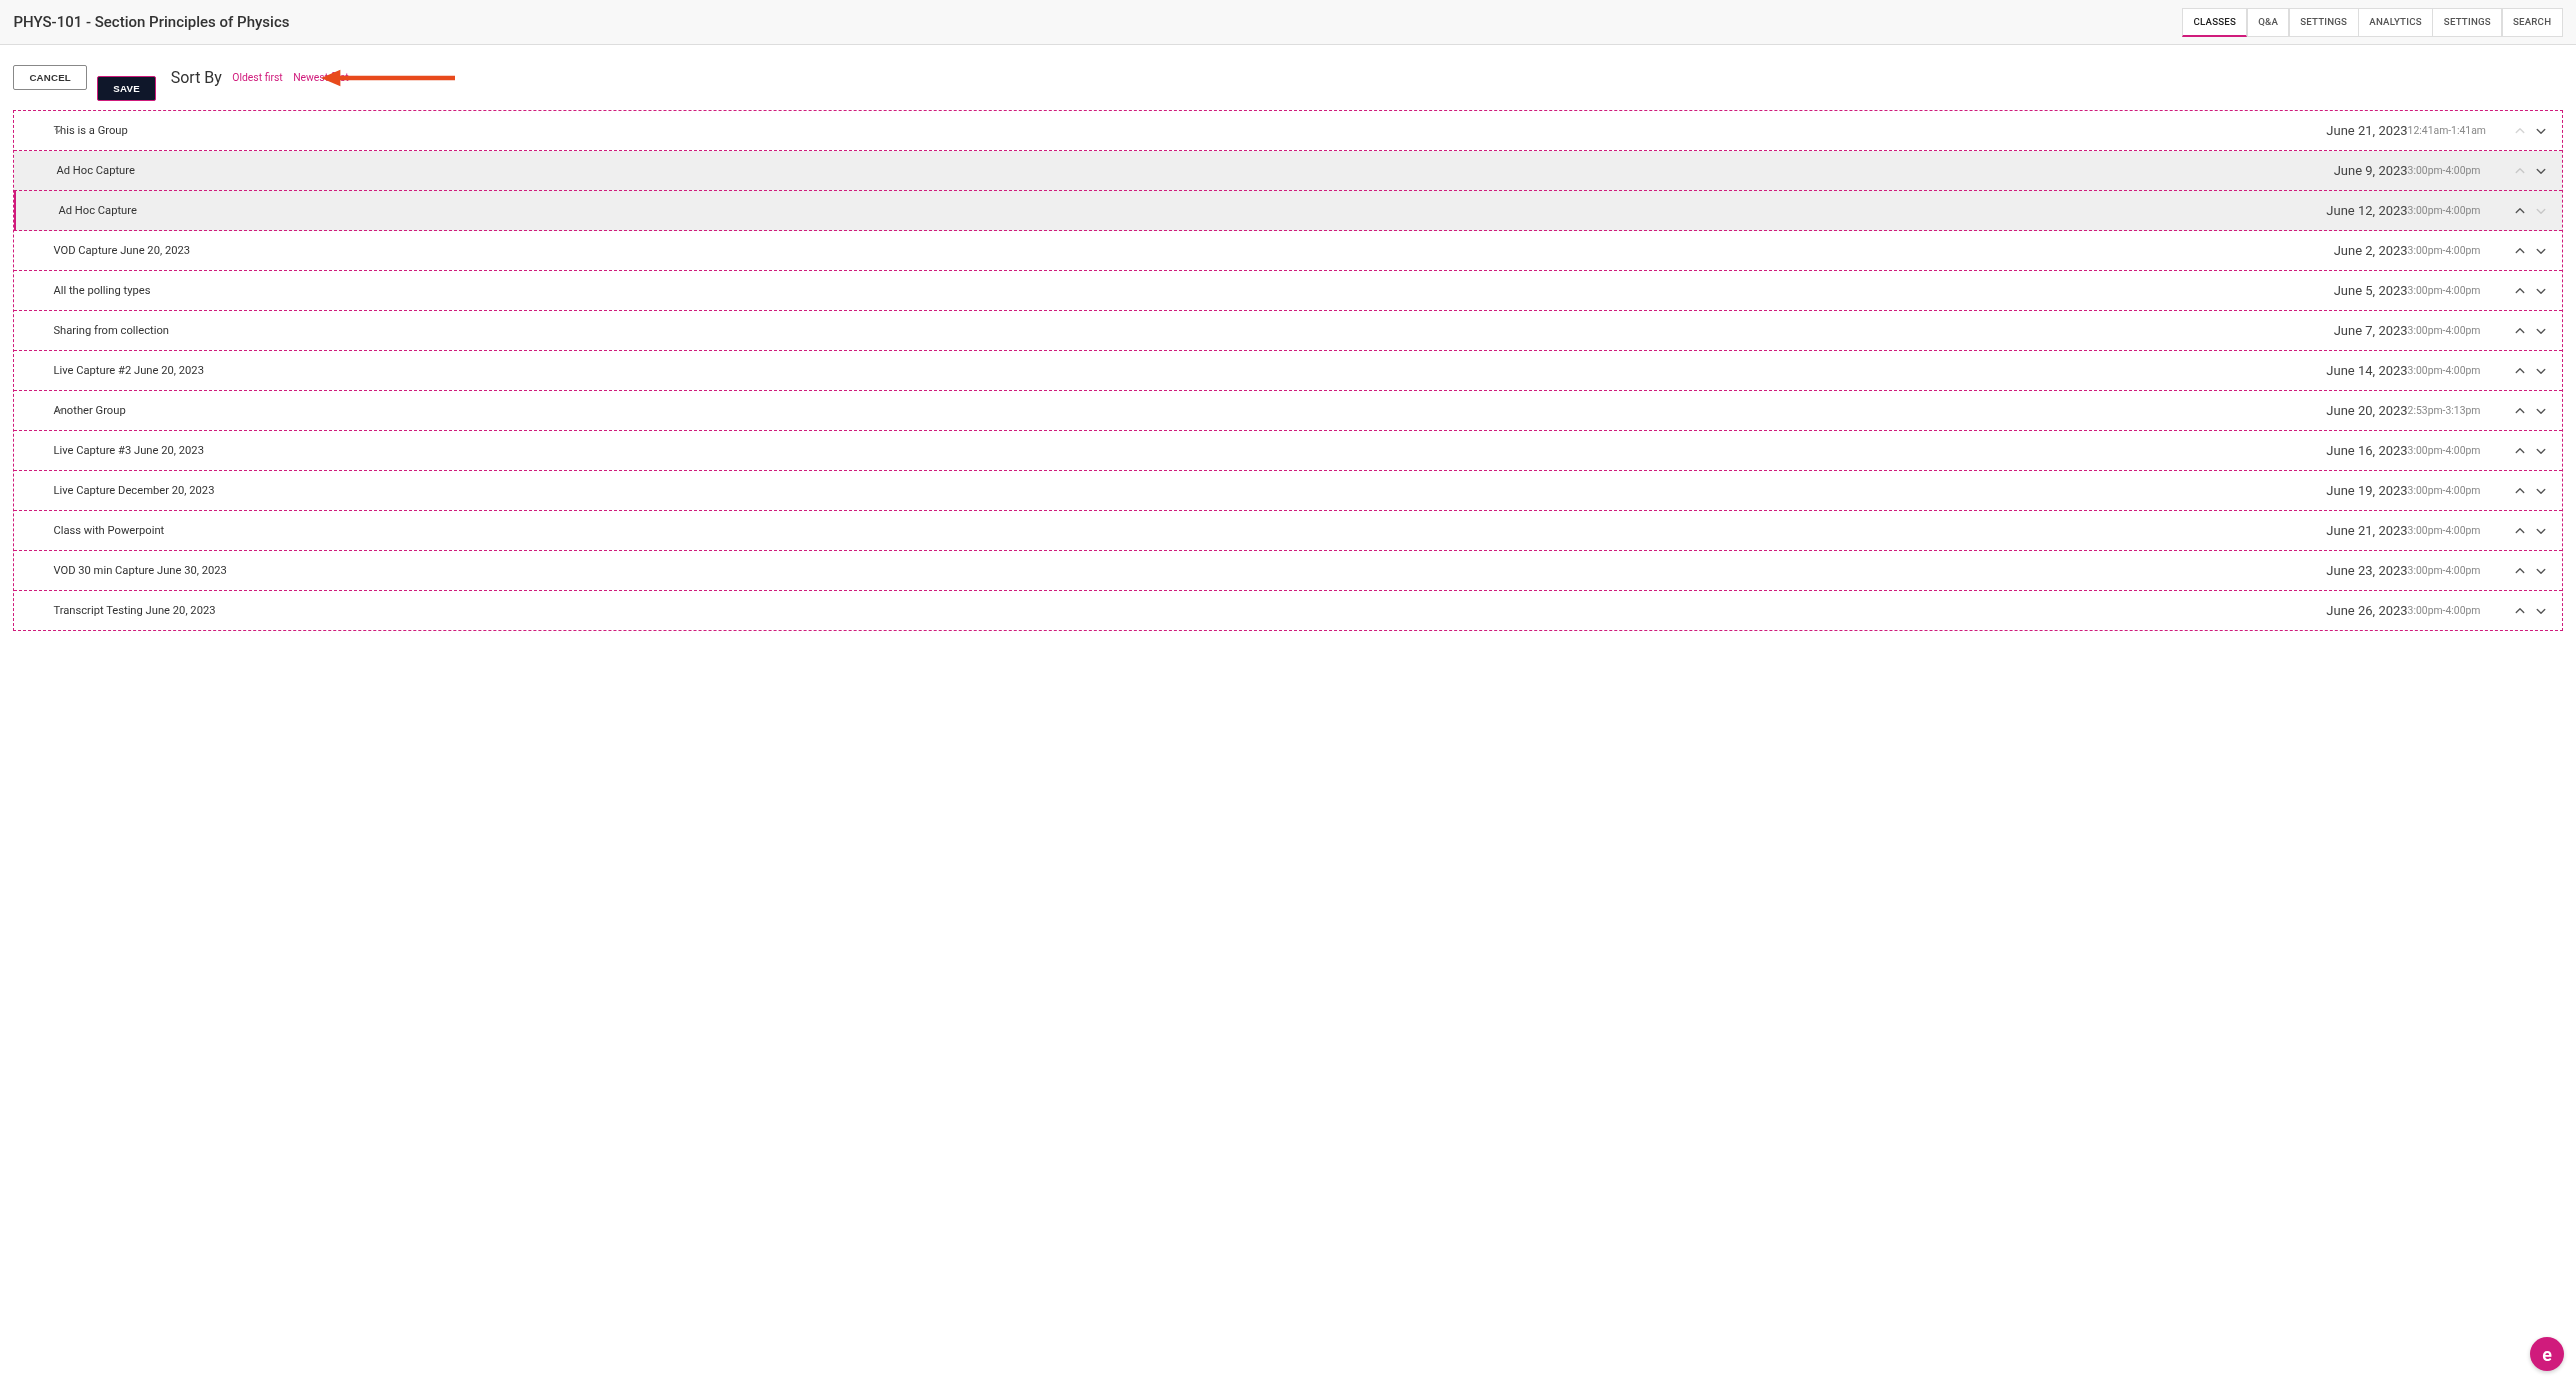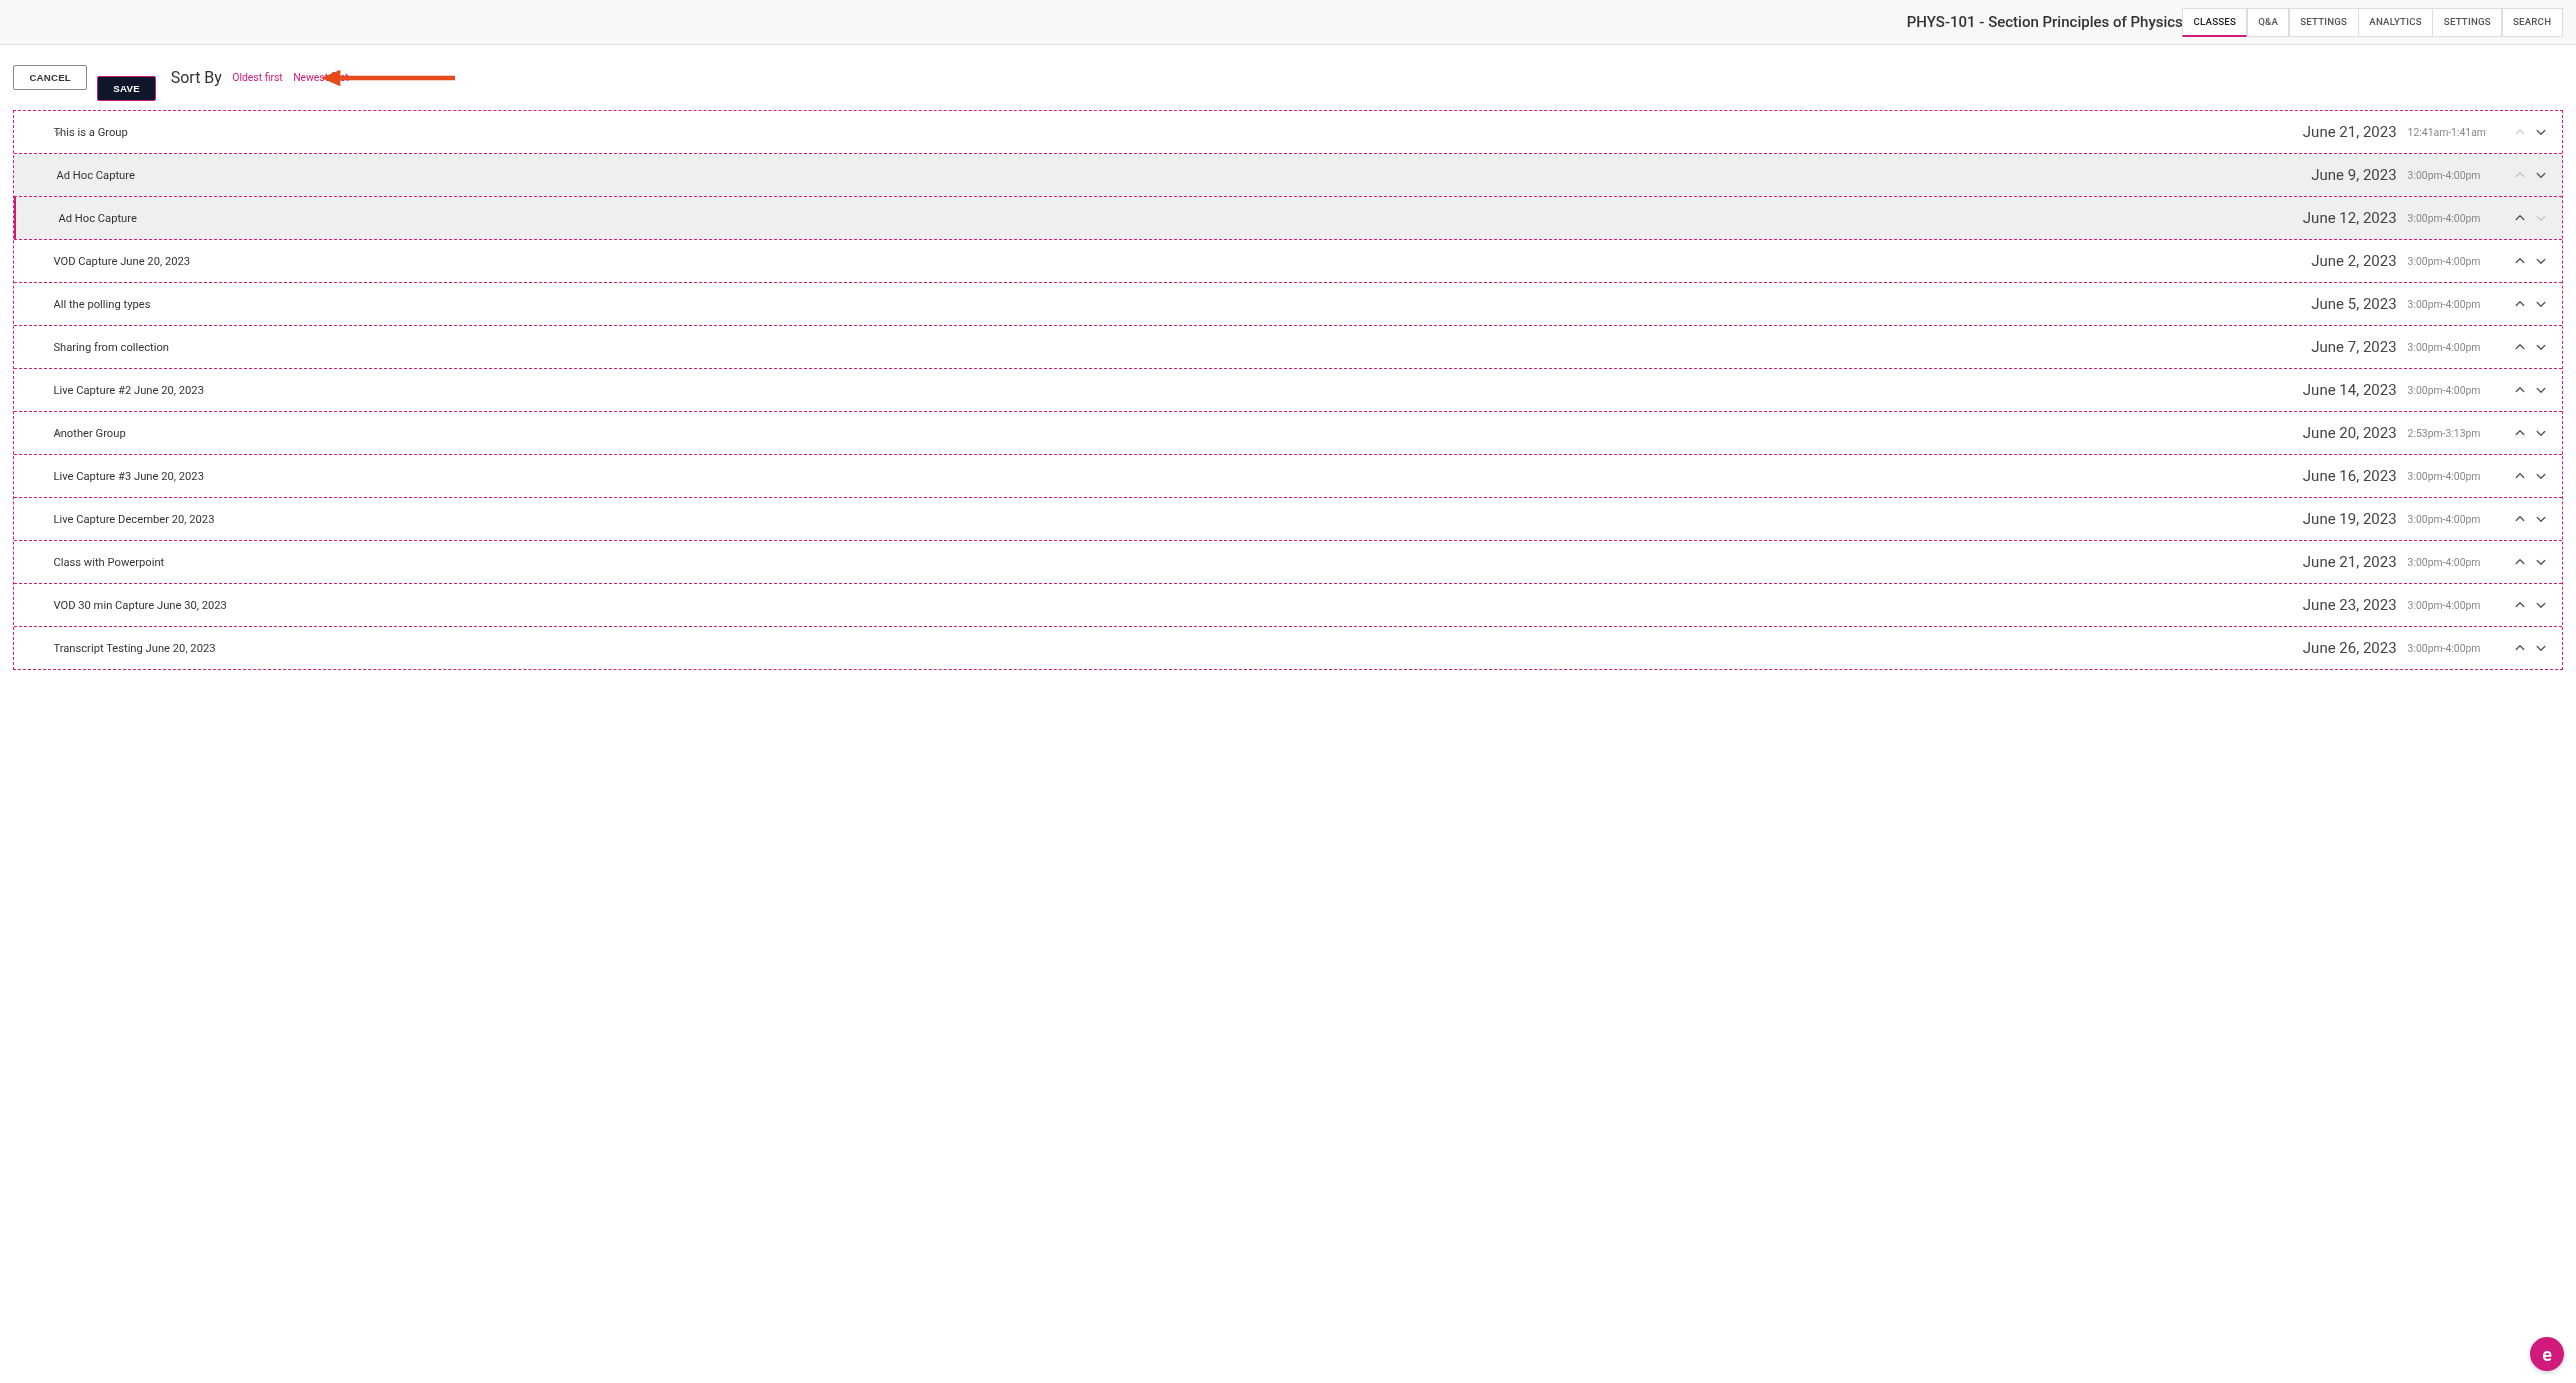--- a/index.html
+++ b/index.html
@@ -4,21 +4,21 @@
   <style>
     * { margin: 0; padding: 0; box-sizing: border-box; }
     body {
       font-family: -apple-system, BlinkMacSystemFont, "Segoe UI", Roboto, Helvetica, Arial, sans-serif;
       background: #fff;
       color: #333;
       font-size: 10.4px;
     }
     .header {
       display: flex;
-      justify-content: flex-end;
+      justify-content: space-between;
       align-items: center;
       padding: 7.5px 13.4px;
       border-bottom: 0.7px solid #ddd;
       background: #f8f8f8;
     }
     .page-title {
       font-size: 15px;
       font-weight: 500;
       color: #333;
     }
@@ -115,22 +115,22 @@
     }
     .group-header .group-chevron { left: 40px; }
     .group-header { padding-left: 54px; }
     .row-title {
       flex: 1;
       font-size: 11.2px;
       color: #333;
     }
     .row-date {
       color: #444;
-      font-size: 15px;
-      margin-right: 11px;
+      font-size: 13px;
+      margin-right: 0;
     }
     .row-time {
       color: #888;
       font-size: 10.4px;
       margin-right: 24px;
       min-width: 82px;
     }
     .row-arrows {
       display: flex;
       gap: 9px;

